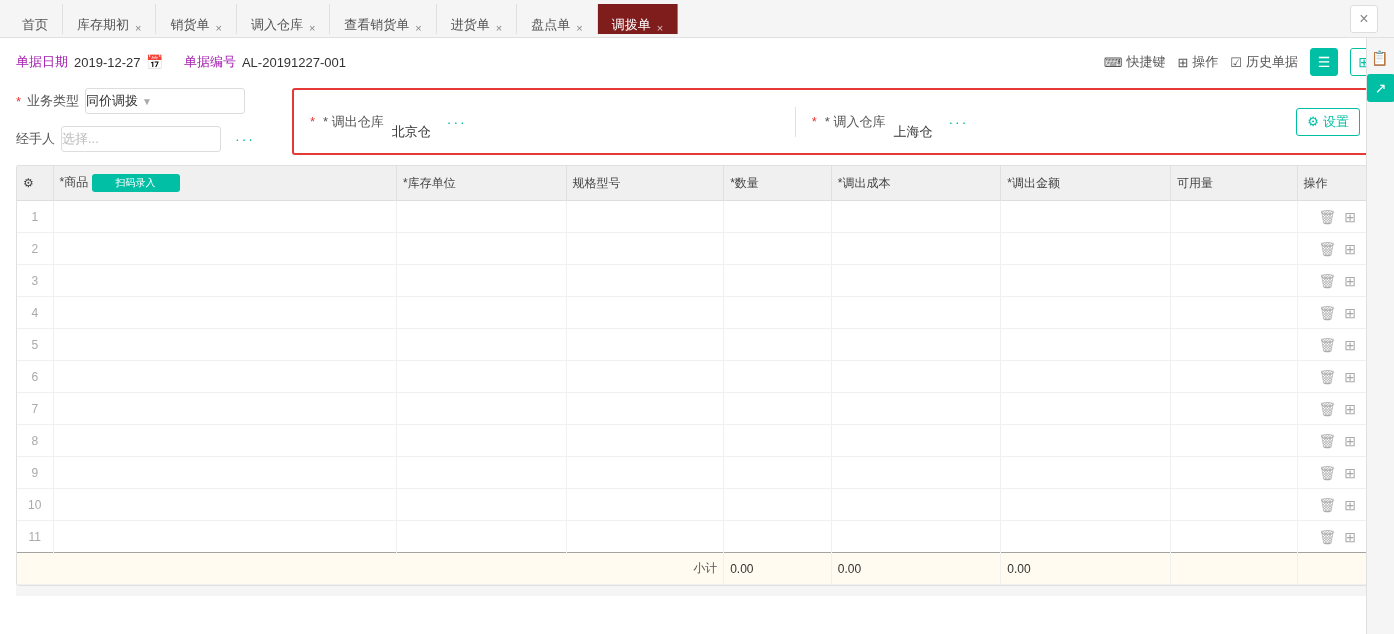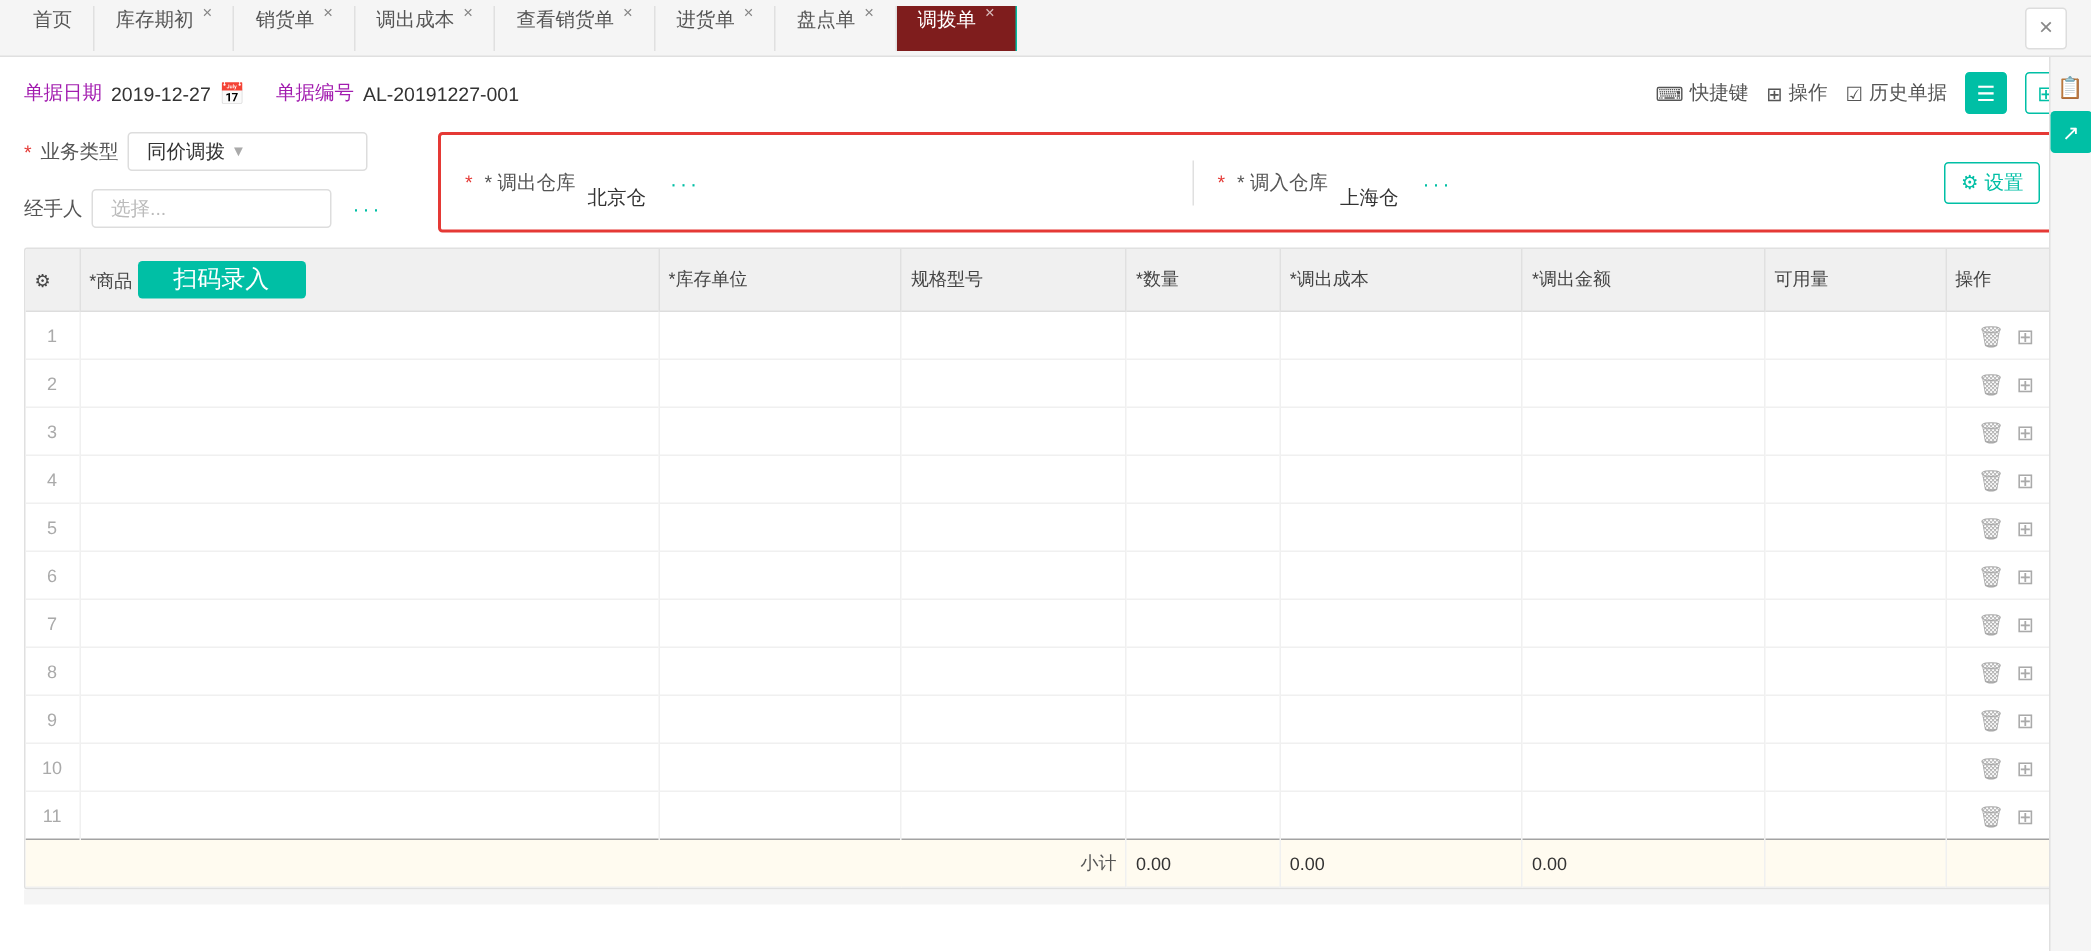--- a/index.html
+++ b/index.html
@@ -9,21 +9,21 @@
     .tab-bar {
       display: flex;
       align-items: center;
       background: #f5f5f5;
       border-bottom: 1px solid #e0e0e0;
       height: 38px;
       padding: 0 8px;
     }
     .tab {
       display: flex;
-      align-items: flex-start;
+      align-items: flex-end;
       padding: 0 14px;
       height: 30px;
       cursor: pointer;
       font-size: 13px;
       color: #555;
       border-right: 1px solid #e0e0e0;
       white-space: nowrap;
       gap: 6px;
     }
     .tab.active {
@@ -143,21 +143,21 @@
     }
     .required-star { color: #e53935; }
     .field-label { color: #555; white-space: nowrap; }
     .field-value { color: #333; margin-top: 21px; }
     .select-wrapper {
       display: flex;
       align-items: center;
       gap: 4px;
       border: 1px solid #ddd;
       border-radius: 3px;
-      padding: 3px 12px;
+      padding: 3px 0;
       min-width: 160px;
       cursor: pointer;
       background: #fff;
     }
     .select-wrapper .chevron { color: #aaa; font-size: 10px; }
     .more-btn {
       color: #00bfa5;
       cursor: pointer;
       font-size: 14px;
       margin-left: 8px;
@@ -240,21 +240,21 @@
     .th-ops {
       text-align: center;
       width: 80px;
     }
     .scan-btn {
       background: #00bfa5;
       color: #fff;
       border: none;
       border-radius: 3px;
       padding: 2px 24px;
-      font-size: 16px;
+      font-size: 10px;
       cursor: pointer;
       white-space: nowrap;
     }
     .op-icons {
       display: flex;
       align-items: center;
       justify-content: center;
       gap: 8px;
     }
     .op-icon {
@@ -327,21 +327,21 @@
   </div>
   <div class="tab">
     <span>库存期初</span>
     <span class="close-btn">×</span>
   </div>
   <div class="tab">
     <span>销货单</span>
     <span class="close-btn">×</span>
   </div>
   <div class="tab">
-    <span>调出成本</span>
+    <span>调入仓库</span>
     <span class="close-btn">×</span>
   </div>
   <div class="tab">
     <span>查看销货单</span>
     <span class="close-btn">×</span>
   </div>
   <div class="tab">
     <span>进货单</span>
     <span class="close-btn">×</span>
   </div>

